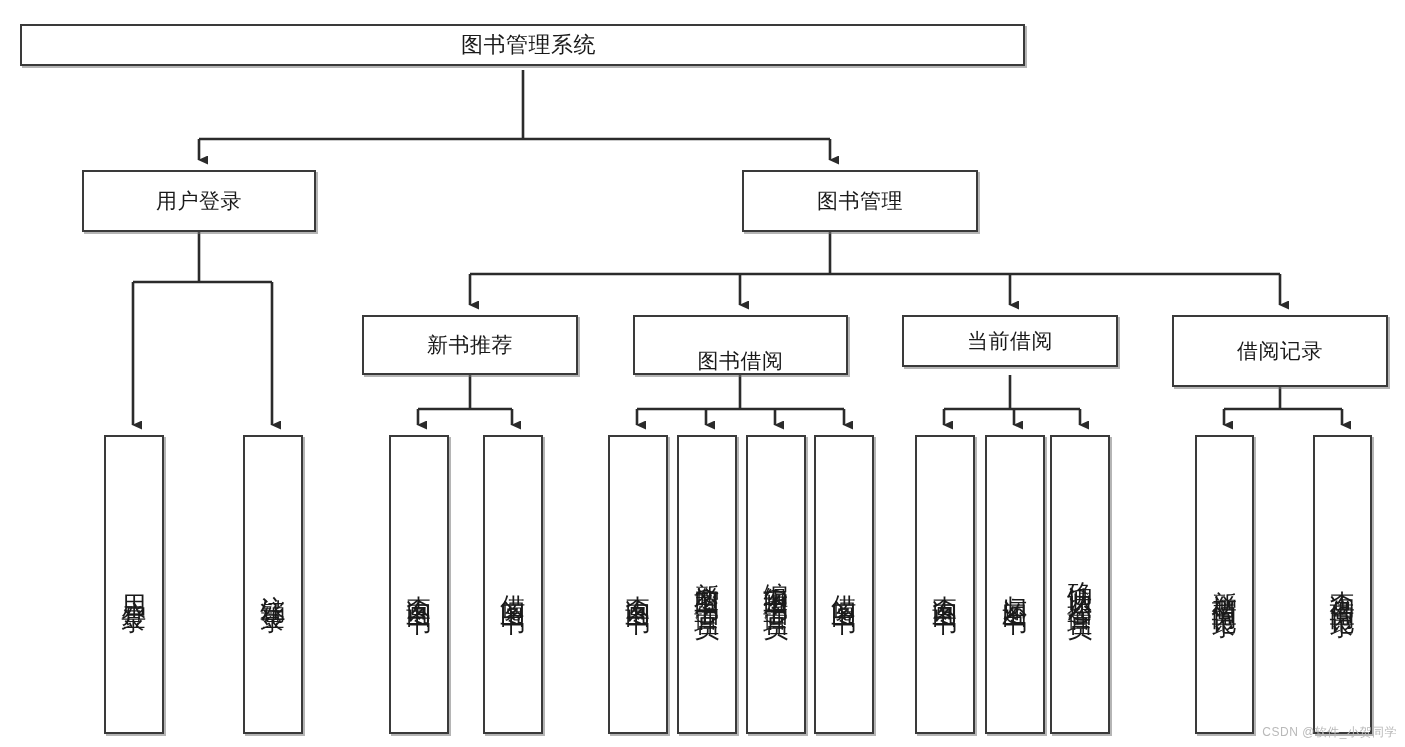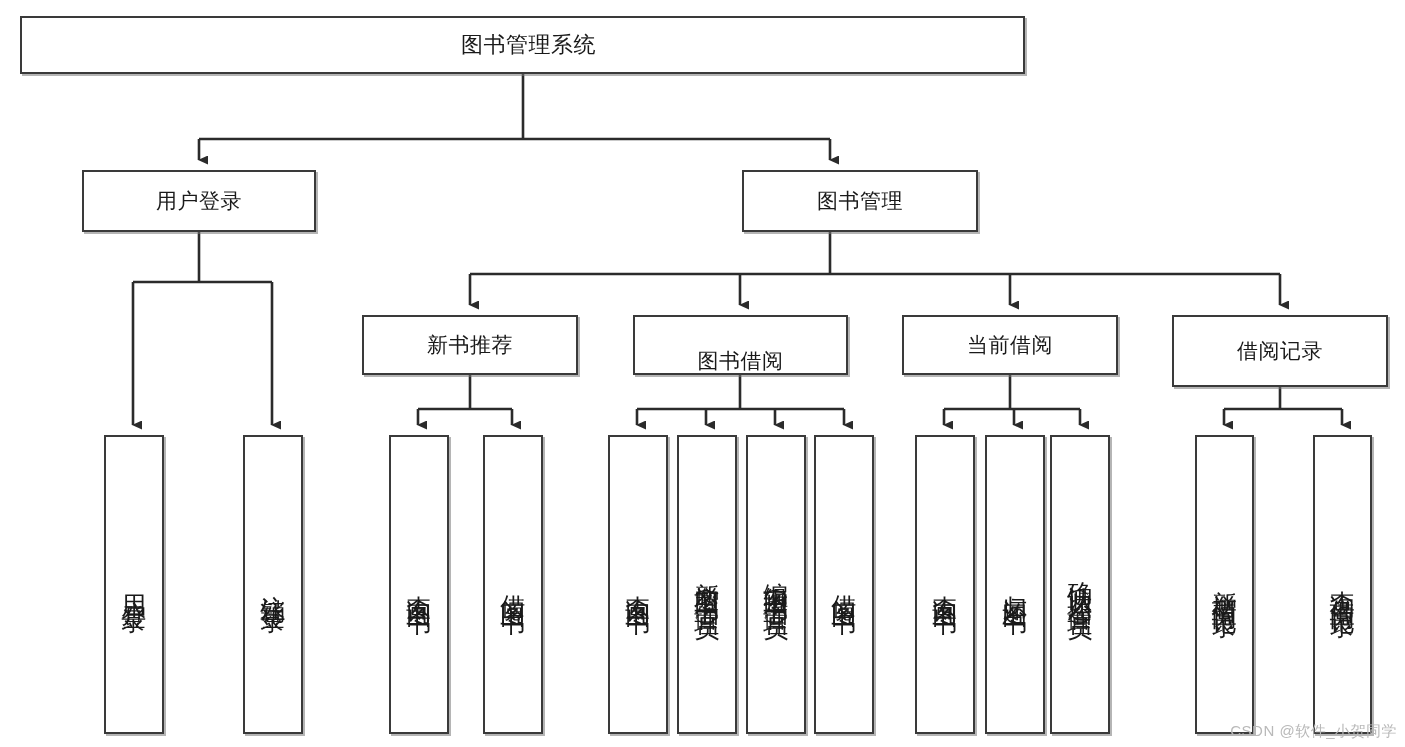--- a/index.html
+++ b/index.html
@@ -65,21 +65,21 @@
     line-height: 1.05;
     letter-spacing: 5px;
     white-space: nowrap;
   }
   
   #watermark {
     position: absolute;
     right: 8px;
     bottom: 6px;
     z-index: 3;
-    font-size: 15px;
+    font-size: 12px;
     color: #b9b9b9;
     letter-spacing: 0.5px;
     white-space: nowrap;
     pointer-events: none;
   }
 </style>
 </head>
 <body>
 
 <div id="canvas">
@@ -128,41 +128,41 @@
       <path d="M1014,409 L1014,425" marker-end="url(#arw)"></path>
       <path d="M1080,409 L1080,425" marker-end="url(#arw)"></path>
 
       <path d="M1280,375 L1280,409"></path>
       <path d="M1224,409 L1342,409"></path>
       <path d="M1224,409 L1224,425" marker-end="url(#arw)"></path>
       <path d="M1342,409 L1342,425" marker-end="url(#arw)"></path>
     </g>
   </svg>
 
-  <div class="node h root" style="left:20px; top:16px; width:1005px; height:58px;padding-left:12px;">
+  <div class="node h root" style="left:20px; top:24px; width:1005px; height:42px;padding-left:12px;">
     <span class="lbl">图书管理系统</span>
   </div>
 
   <div class="node h" style="left:82px; top:170px; width:234px; height:62px;">
     <span class="lbl">用户登录</span>
   </div>
 
   <div class="node h" style="left:712px; top:170px; width:236px; height:62px;margin-left:30px;">
     <span class="lbl">图书管理</span>
   </div>
 
   <div class="node h" style="left:362px; top:315px; width:216px; height:60px;">
     <span class="lbl">新书推荐</span>
   </div>
 
   <div class="node h" style="left:633px; top:315px; width:215px; height:60px;align-items:flex-end;">
     <span class="lbl">图书借阅</span>
   </div>
 
-  <div class="node h" style="left:902px; top:315px; width:216px; height:60px;">
+  <div class="node h" style="left:902px; top:315px; width:216px; height:52px;">
     <span class="lbl">当前借阅</span>
   </div>
 
   <div class="node h" style="left:1172px; top:315px; width:216px; height:72px;">
     <span class="lbl">借阅记录</span>
   </div>
 
   <div class="node v" style="left:104px; top:435px; width:60px; height:299px;">
     <span class="lbl">用户登录</span>
   </div>

